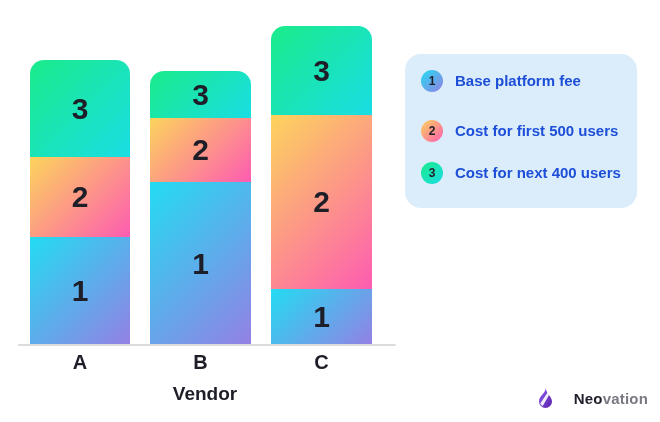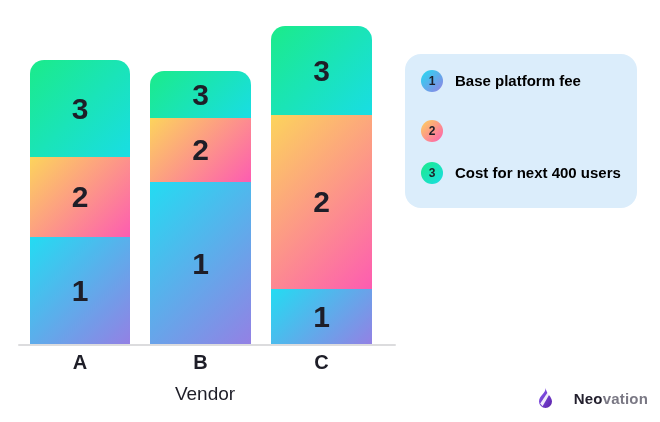--- a/index.html
+++ b/index.html
@@ -17,38 +17,38 @@
   }
   .seg{display:flex;align-items:center;justify-content:center;}
   .segnum{font-size:30px;font-weight:700;color:#1e1e28;line-height:1;}
   .cat-labels{position:absolute;left:0;top:352px;width:400px;height:26px;}
   .catlabel{
     position:absolute;transform:translateX(-50%);
     font-size:20px;font-weight:700;color:#1e1e28;line-height:1;
   }
   .xlabel{
     position:absolute;left:205px;top:383px;transform:translateX(-50%);
-    font-size:19px;font-weight:400;color:#1e1e28;
+    font-size:19px;font-weight:700;color:#1e1e28;
   }
   
   .legend{
     position:absolute;left:405px;top:54px;width:232px;height:154px;
     background:#dbedfb;border-radius:16px;box-sizing:border-box;
     padding:16px 10px 0 16px;
   }
   .lrow{display:flex;align-items:flex-start;}
   .lrow.r1{margin-bottom:28px;}
   .lrow.r2{margin-bottom:20px;}
   .lcircle{
     flex:0 0 auto;width:22px;height:22px;border-radius:50%;
     display:flex;align-items:center;justify-content:center;
     font-size:12px;font-weight:700;color:#1e1e28;margin-right:12px;
   }
   .ltext{display:flex;flex-direction:column;}
-  .llabel{font-size:15px;font-weight:700;color:#000000;line-height:22px;white-space:nowrap;}
+  .llabel{font-size:15px;font-weight:700;color:#1d4ed8;line-height:22px;white-space:nowrap;}
   .lsub{font-size:12px;font-weight:700;color:#202030;line-height:16px;}
   
   .logo{
     position:absolute;right:12px;bottom:13px;
     display:flex;align-items:center;gap:21px;
   }
   .logo-text{font-size:15px;font-weight:700;letter-spacing:0.2px;}
   .logo-neo{color:#23202e;}
   .logo-vation{color:#7a7884;}
 </style>
@@ -108,20 +108,23 @@
           <span>1</span>
         </span>
       <div class="ltext">
         <div class="llabel">Base platform fee</div>
       </div>
     </div>
     <div class="lrow r2">
       <span class="lcircle" style="background: linear-gradient(135deg, rgb(252, 212, 92), rgb(253, 92, 177));">
           <span>2</span>
         </span>
+      <div class="ltext">
+        <div class="llabel">Cost for first 500 users</div>
+      </div>
     </div>
     <div class="lrow r3">
       <span class="lcircle" style="background: linear-gradient(135deg, rgb(27, 235, 138), rgb(25, 221, 228));">
           <span>3</span>
         </span>
       <div class="ltext">
         <div class="llabel">Cost for next 400 users</div>
       </div>
     </div>
   </div>

